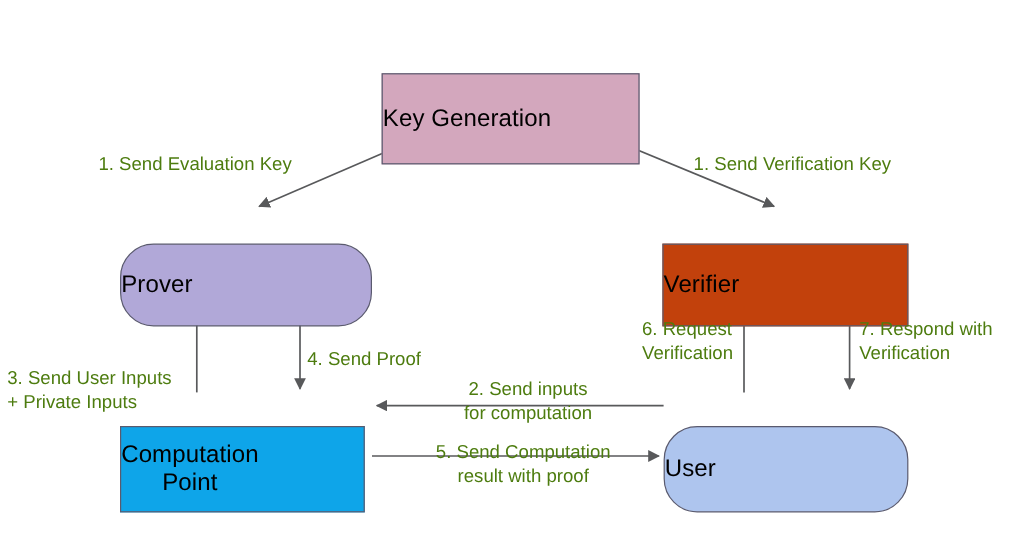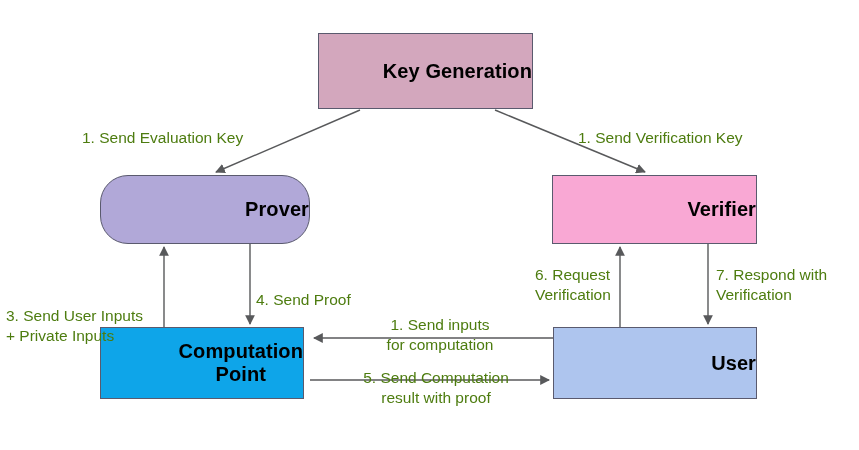--- a/index.html
+++ b/index.html
@@ -21,28 +21,29 @@
     top: 0;
     width: 859px;
     height: 450px;
   }
   .node {
     position: absolute;
     box-sizing: border-box;
     border: 1px solid #5a5a6e;
     display: flex;
     align-items: center;
-    justify-content: flex-end;
+    justify-content: flex-start;
     text-align: center;
-    font-weight: bold;
+    font-weight: normal;
     font-size: 20px;
     color: #000000;
     line-height: 1.15;
     letter-spacing: 0.1px;
     z-index: 2;
+    margin-top: 28px;
   }
   .edge-label {
     position: absolute;
     color: #4d7c0f;
     font-size: 15.5px;
     line-height: 1.28;
     white-space: pre-line;
     z-index: 3;
   }
   .lbl-center { text-align: center; }
@@ -94,38 +95,38 @@
   </svg>
 
   <div class="node" style="left:318px; top:33px; width:215px; height:76px; background:#d3a7bd;">
     <span>Key Generation</span>
   </div>
 
   <div class="node" style="left:100px; top:175px; width:210px; height:69px; background:#b1a8d8;border-radius:28px;">
     <span>Prover</span>
   </div>
 
-  <div class="node" style="left:552px; top:175px; width:205px; height:69px; background:#f9a8d4;padding-left:40px;">
+  <div class="node" style="left:552px; top:175px; width:205px; height:69px; background:#c2410c;">
     <span>Verifier</span>
   </div>
 
   <div class="node" style="left:100px; top:327px; width:204px; height:72px; background:#0ea5e9; white-space:pre-line;">
     <span style="white-space:pre-line;">Computation
 Point</span>
   </div>
 
-  <div class="node" style="left:553px; top:327px; width:204px; height:72px; background:#aec5ee;">
+  <div class="node" style="left:553px; top:327px; width:204px; height:72px; background:#aec5ee;border-radius:28px;">
     <span>User</span>
   </div>
 
   <div class="edge-label lbl-left" style="left:82px; top:128px; width:240px;">1.      Send Evaluation Key</div>
 
   <div class="edge-label lbl-left" style="left:578px; top:128px; width:230px;">1. Send Verification Key</div>
 
-  <div class="edge-label lbl-center" style="left:348px; top:315px; width:184px;">1. Send inputs
+  <div class="edge-label lbl-center" style="left:348px; top:315px; width:184px;">2. Send inputs
 for computation</div>
 
   <div class="edge-label lbl-left" style="left:6px; top:265px; width:160px;margin-top:41px;">3. Send User Inputs
 + Private Inputs</div>
 
   <div class="edge-label lbl-left" style="left:256px; top:290px; width:140px;">4. Send Proof</div>
 
   <div class="edge-label lbl-center" style="left:336px; top:368px; width:200px;">5. Send Computation
 result with proof</div>
 

